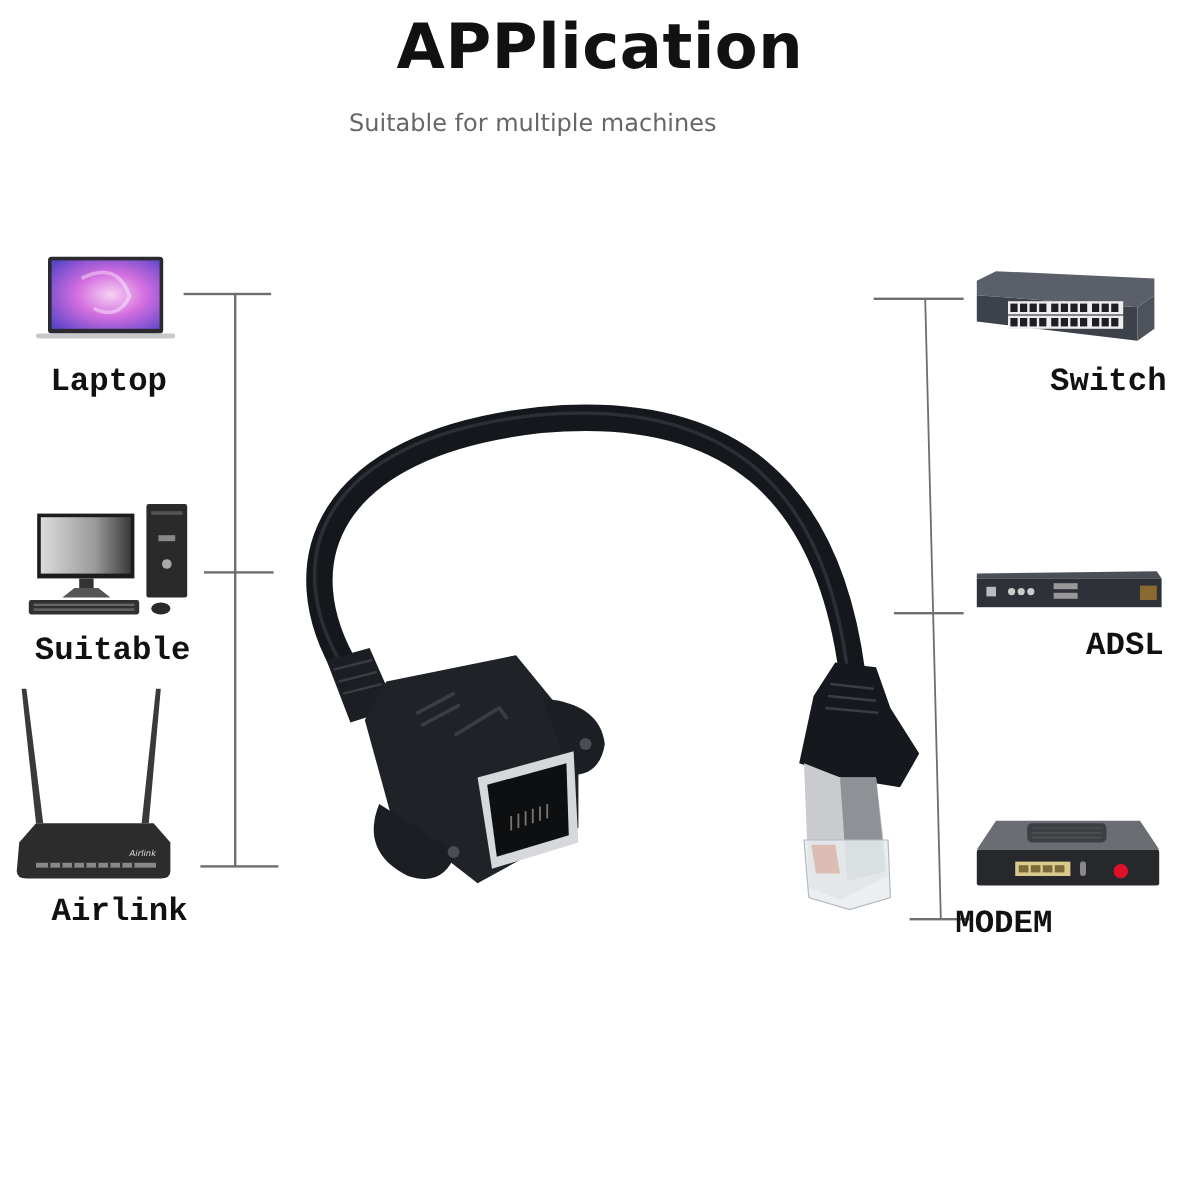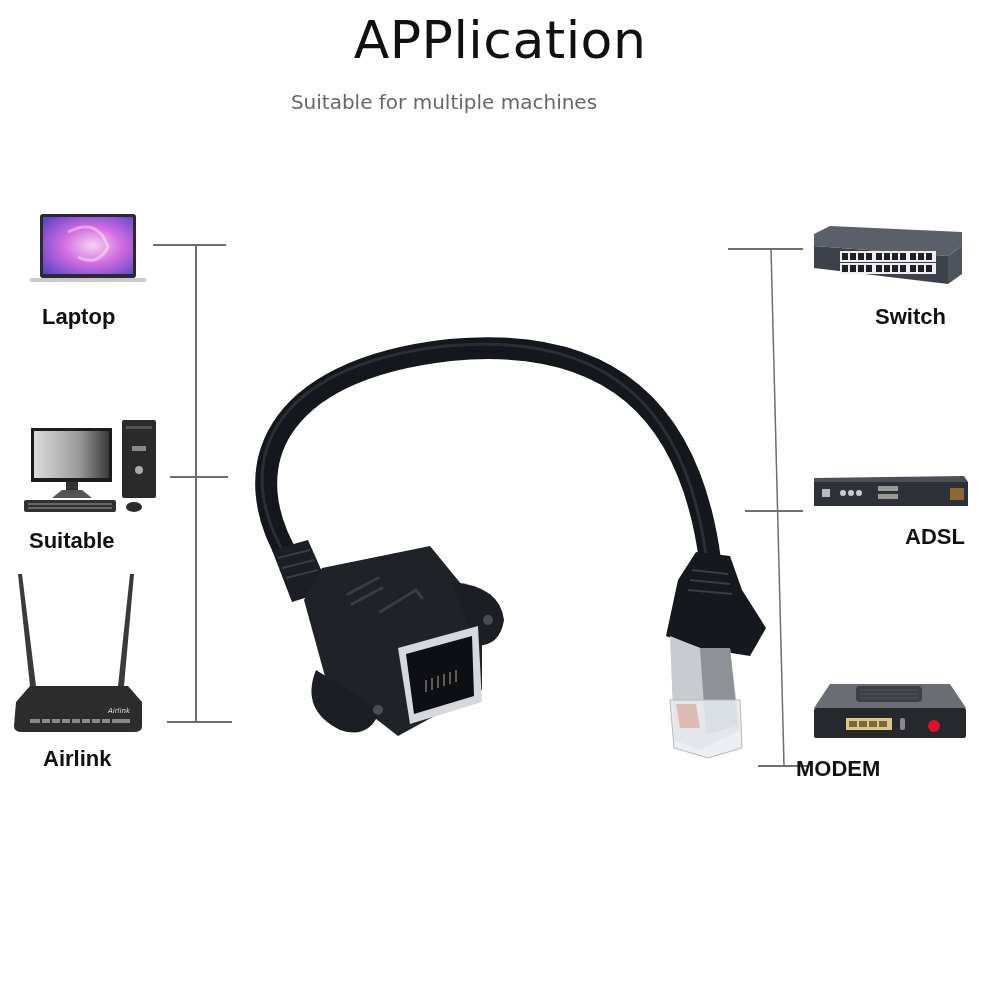--- a/index.html
+++ b/index.html
@@ -1,19 +1,19 @@
 <!DOCTYPE html>
 <html><head>
 <meta charset="utf-8">
 <style>
   html, body { margin:0; padding:0; background:#ffffff; }
   body { width:1000px; height:1000px; position:relative; overflow:hidden; font-family:"DejaVu Sans", sans-serif; }
-  .title { position:absolute; left:0; width:1000px; top:10px; text-align:center; font-size:52px; font-weight:normal; color:#111; letter-spacing:0.5px; }
+  .title { position:absolute; left:0; width:1000px; top:10px; text-align:center; font-size:52px; font-weight:bold; color:#111; letter-spacing:0.5px; }
   .subtitle { position:absolute; left:0; width:888px; top:90px; text-align:center; font-size:20px; color:#666; }
-  .label { position:absolute; font-family:Liberation Sans, sans-serif; font-weight:bold; font-size:22px; color:#111; white-space:nowrap; }
+  .label { position:absolute; font-family:Liberation Mono, monospace; font-weight:bold; font-size:27px; color:#111; white-space:nowrap; }
   .line { position:absolute; background:#6e6e6e; }
   .device { position:absolute; }
 </style>
 </head>
 <body>
 
 <div class="title">APPlication</div>
 <div class="subtitle">Suitable for multiple machines</div>
 
 <div>

